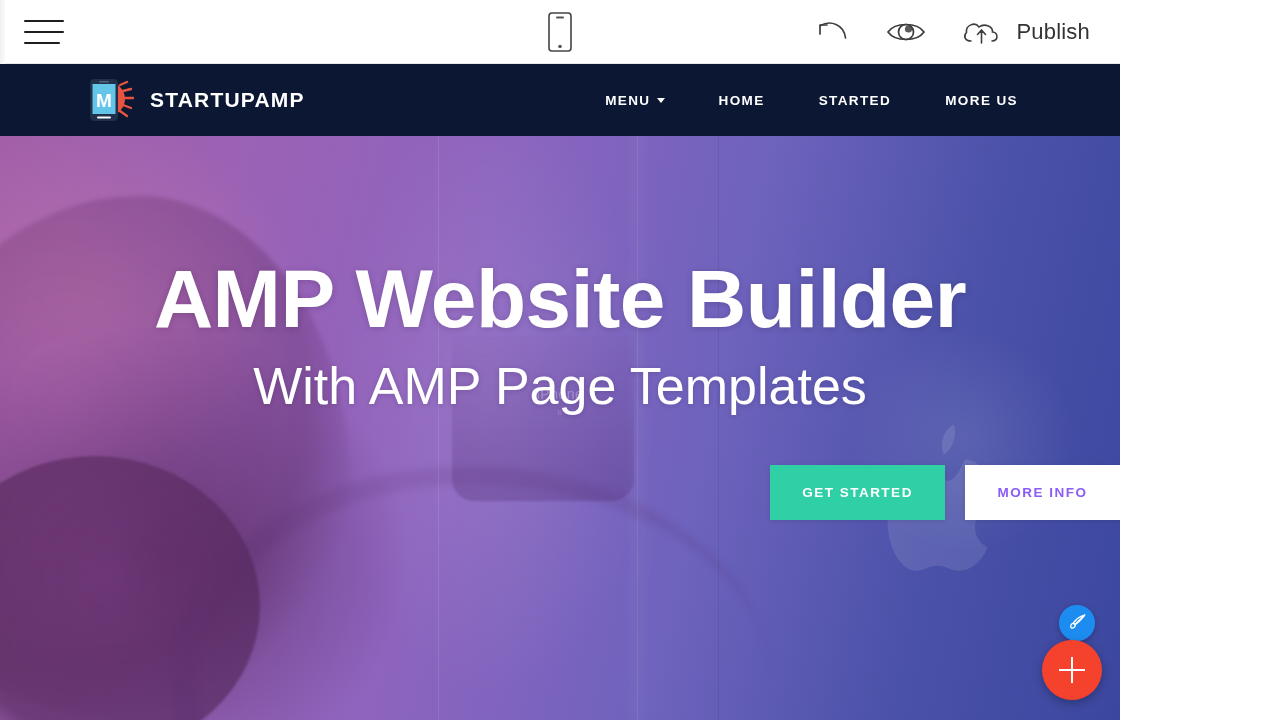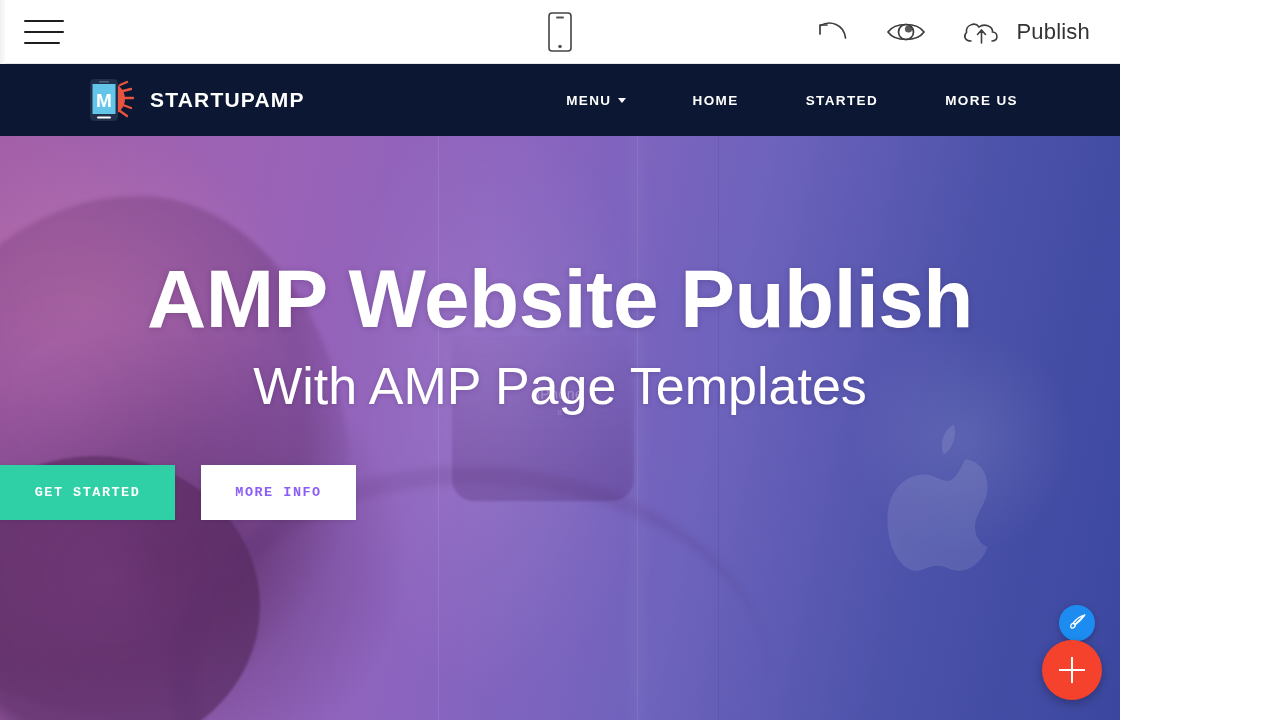--- a/index.html
+++ b/index.html
@@ -55,21 +55,21 @@
     padding:0 0 0 84px; z-index:5;
   }
   .brand { display:flex; align-items:center; gap:14px; cursor:pointer; }
   .brand-logo { width:52px; height:46px; position:relative; }
   .brand-name {
     color:#ffffff; font-size:21px; font-weight:bold;
     letter-spacing:1.2px;
   }
   .nav-links {
     margin-left:auto; display:flex; align-items:center;
-    gap:17px; padding-right:77px;
+    gap:4px; padding-right:77px;
   }
   .nav-link {
     color:#ffffff; font-size:13.5px; font-weight:bold;
     letter-spacing:1.4px; text-decoration:none;
     padding:0 25px; cursor:pointer; white-space:nowrap;
   }
   .nav-link.caret::after {
     content:""; display:inline-block; margin-left:6px;
     border-left:4px solid transparent; border-right:4px solid transparent;
     border-top:5px solid #ffffff; vertical-align:2px;
@@ -148,21 +148,21 @@
     color:#ffffff; font-size:82px; font-weight:bold;
     line-height:1.05; letter-spacing:-0.5px;
     text-shadow:0 1px 6px rgba(40,20,60,0.22);
   }
   .hero-sub {
     color:#ffffff; font-size:52px; font-weight:300;
     margin-top:16px; line-height:1.1;
     text-shadow:0 1px 5px rgba(40,20,60,0.20);
   }
   .hero-btns {
-    margin-top:50px; display:flex; justify-content:flex-start; gap:26px;font-family:Liberation Mono, monospace;
+    margin-top:50px; display:flex; justify-content:flex-end; gap:20px;
   }
   .btn {
     font-size:13.5px; font-weight:bold; letter-spacing:1.5px;
     padding:20px 28px; cursor:pointer; white-space:nowrap;
     box-shadow:0 1px 4px rgba(0,0,0,0.10);
   }
   .btn-primary { background:#2fd0a5; color:#ffffff; min-width:175px; }
   .btn-secondary { background:#ffffff; color:#8b5cf6; min-width:155px; }
 
   
@@ -273,21 +273,21 @@
     <div class="iphone-sub">8</div>
 
     <svg class="apple-logo" viewBox="0 0 100 120">
       <path d="M66 30 C74 30, 84 37, 84 52 C84 66, 74 72, 74 84 C74 96, 84 100, 84 100
                C80 112, 70 119, 61 119 C54 119, 51 115, 44 115 C37 115, 33 119, 27 119
                C16 119, 4 103, 4 78 C4 53, 20 42, 33 42 C41 42, 46 47, 52 47 C57 47, 61 41, 66 30 Z" fill="#ffffff"></path>
       <path d="M57 2 C60 10, 56 22, 49 26 C45 18, 49 6, 57 2 Z" fill="#ffffff"></path>
     </svg>
 
     <div class="hero-content">
-      <h1 class="hero-title">AMP Website Publish</h1>
+      <h1 class="hero-title">AMP Website Builder</h1>
       <div class="hero-sub">With AMP Page Templates</div>
       <div class="hero-btns">
         <div class="btn btn-primary">GET STARTED</div>
         <div class="btn btn-secondary">MORE INFO</div>
       </div>
     </div>
 
     <div class="fab-brush">
       <svg width="22" height="22" viewBox="0 0 22 22">
         <path d="M18.5 3 L9 12.5" stroke="#ffffff" stroke-width="1.4" stroke-linecap="round" fill="none"></path>

